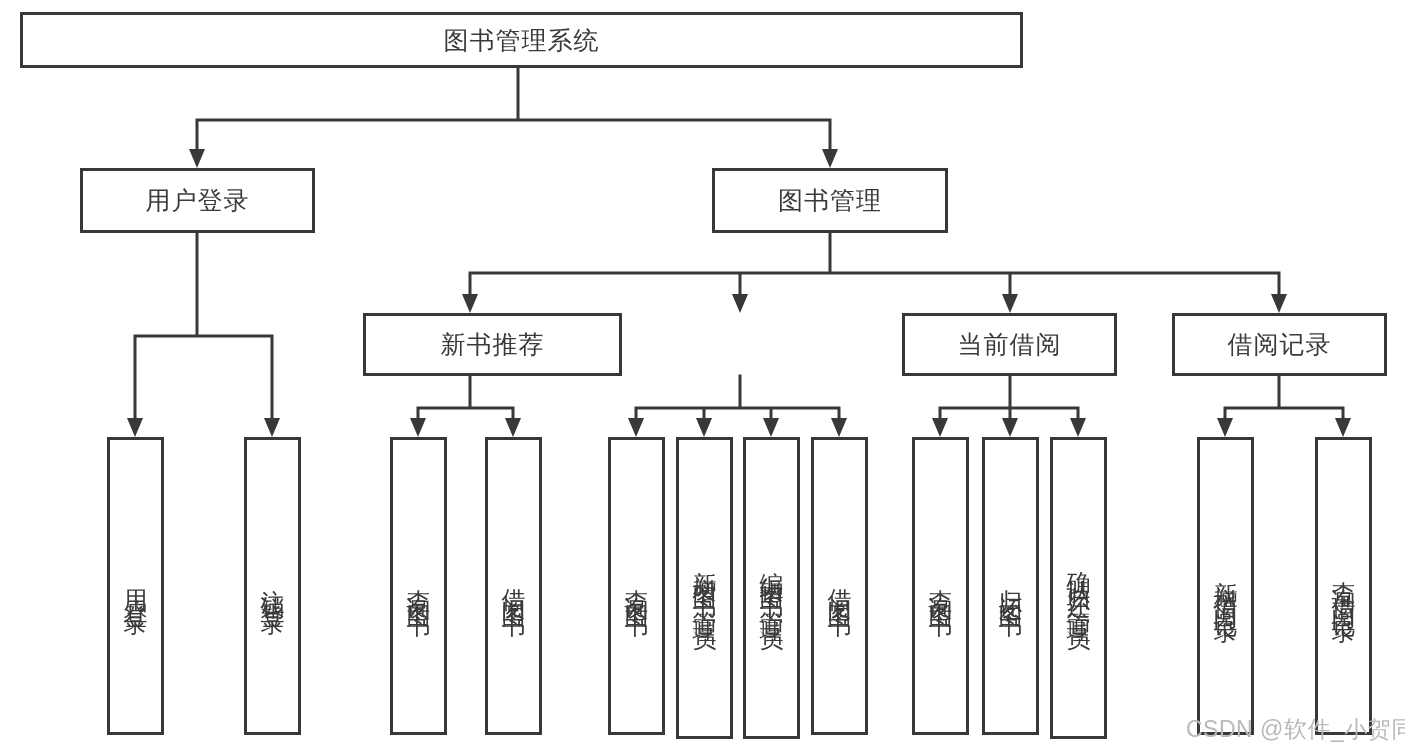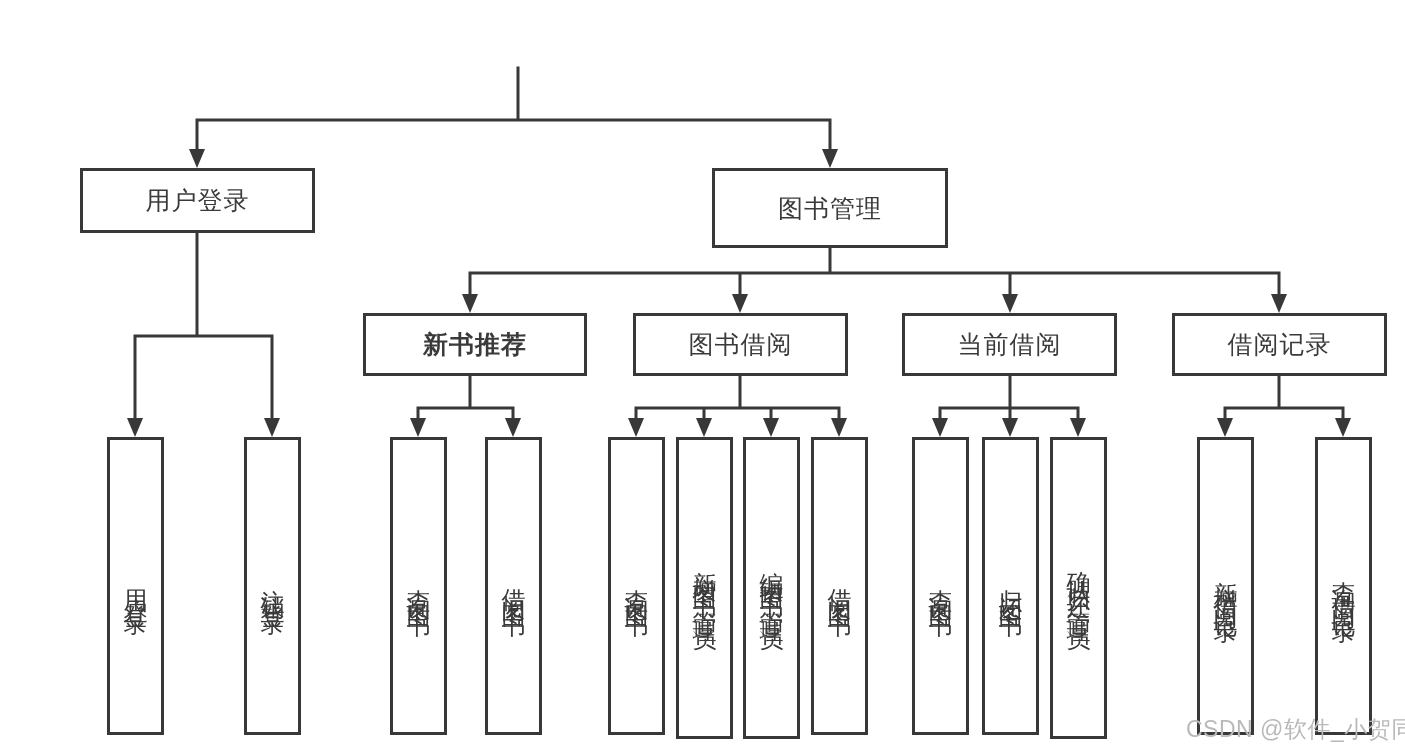--- a/index.html
+++ b/index.html
@@ -116,33 +116,33 @@
       M696 418 H712 L704 437 Z
       M763 418 H779 L771 437 Z
       M831 418 H847 L839 437 Z
       M932 418 H948 L940 437 Z
       M1002 418 H1018 L1010 437 Z
       M1070 418 H1086 L1078 437 Z
       M1217 418 H1233 L1225 437 Z
       M1335 418 H1351 L1343 437 Z"></path>
   </svg>
 
+  <div class="box hbox" style="left:20px; top:12px; width:1003px; height:56px;">
+    <span>图书管理系统</span>
+  </div>
 
   <div class="box hbox" style="left:80px; top:168px; width:235px; height:65px;">
     <span>用户登录</span>
   </div>
-  <div class="box hbox" style="left:712px; top:168px; width:236px; height:80px;">
+  <div class="box hbox" style="left:712px; top:168px; width:236px; height:65px;">
     <span>图书管理</span>
   </div>
 
-  <div class="box hbox" style="left:363px; top:313px; width:224px; height:63px;font-weight:bold;">
+  <div class="box hbox" style="left:363px; top:313px; width:259px; height:63px;">
     <span>新书推荐</span>
-  </div>
-  <div class="box hbox" style="left:633px; top:313px; width:215px; height:63px;">
-    <span>图书借阅</span>
   </div>
   <div class="box hbox" style="left:902px; top:313px; width:215px; height:63px;align-items:center;">
     <span>当前借阅</span>
   </div>
   <div class="box hbox" style="left:1172px; top:313px; width:215px; height:63px;">
     <span>借阅记录</span>
   </div>
 
   <div class="box leaf" style="left:107px; top:437px; width:57px; height:298px;">
     <span>用户登录</span>

